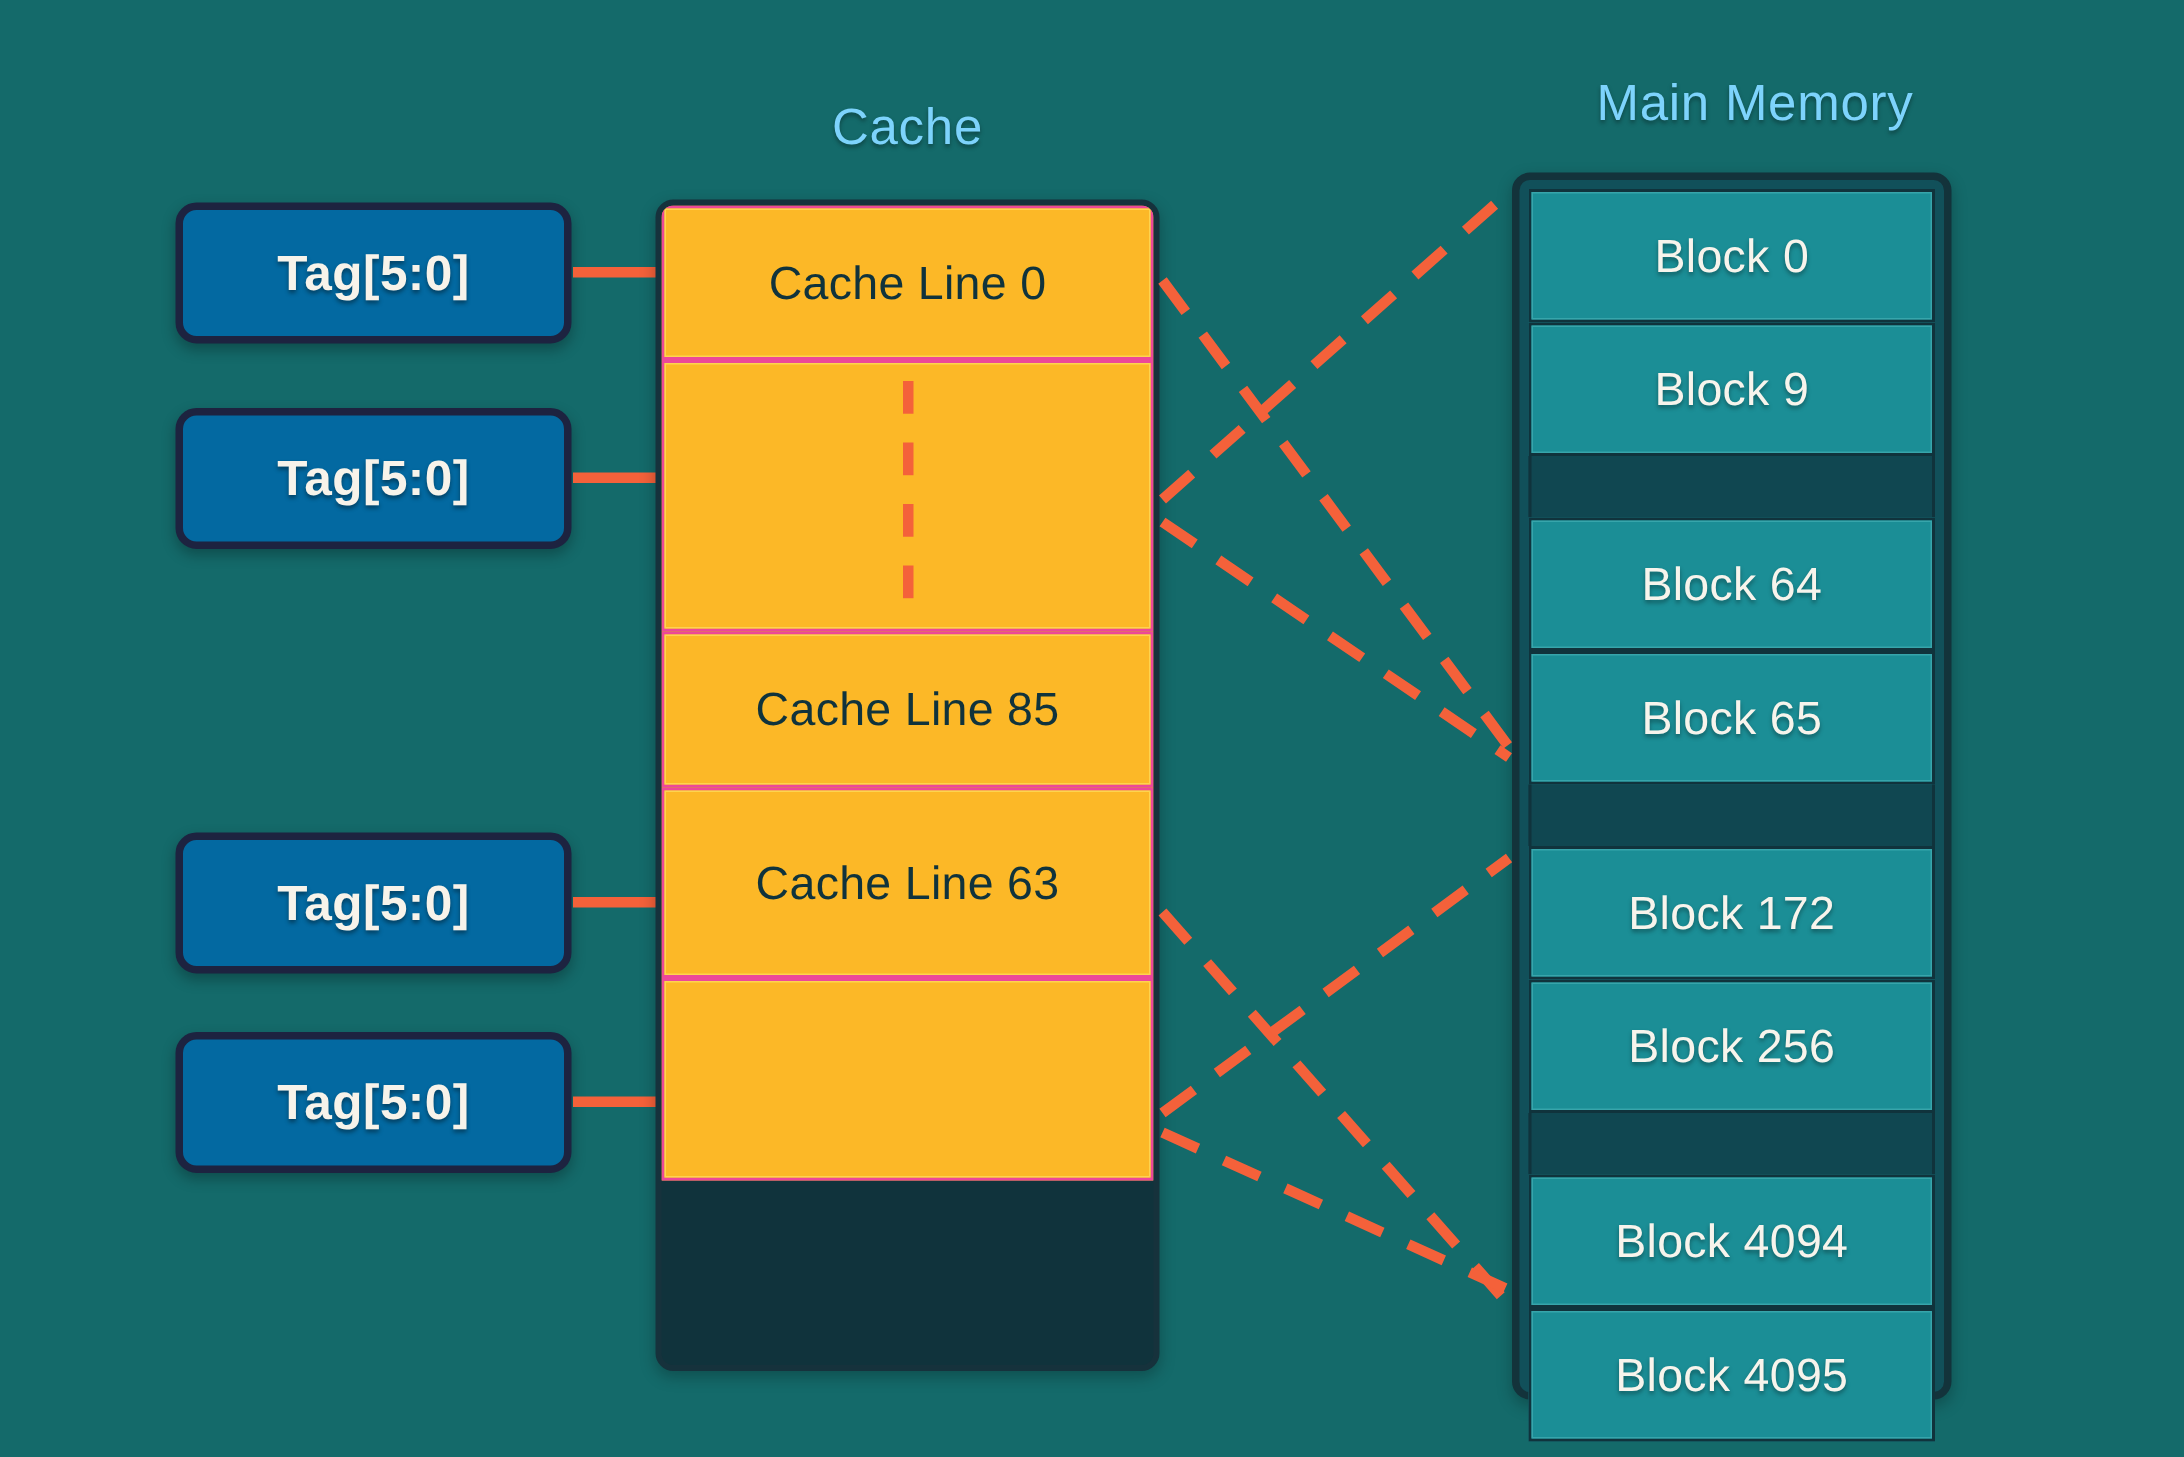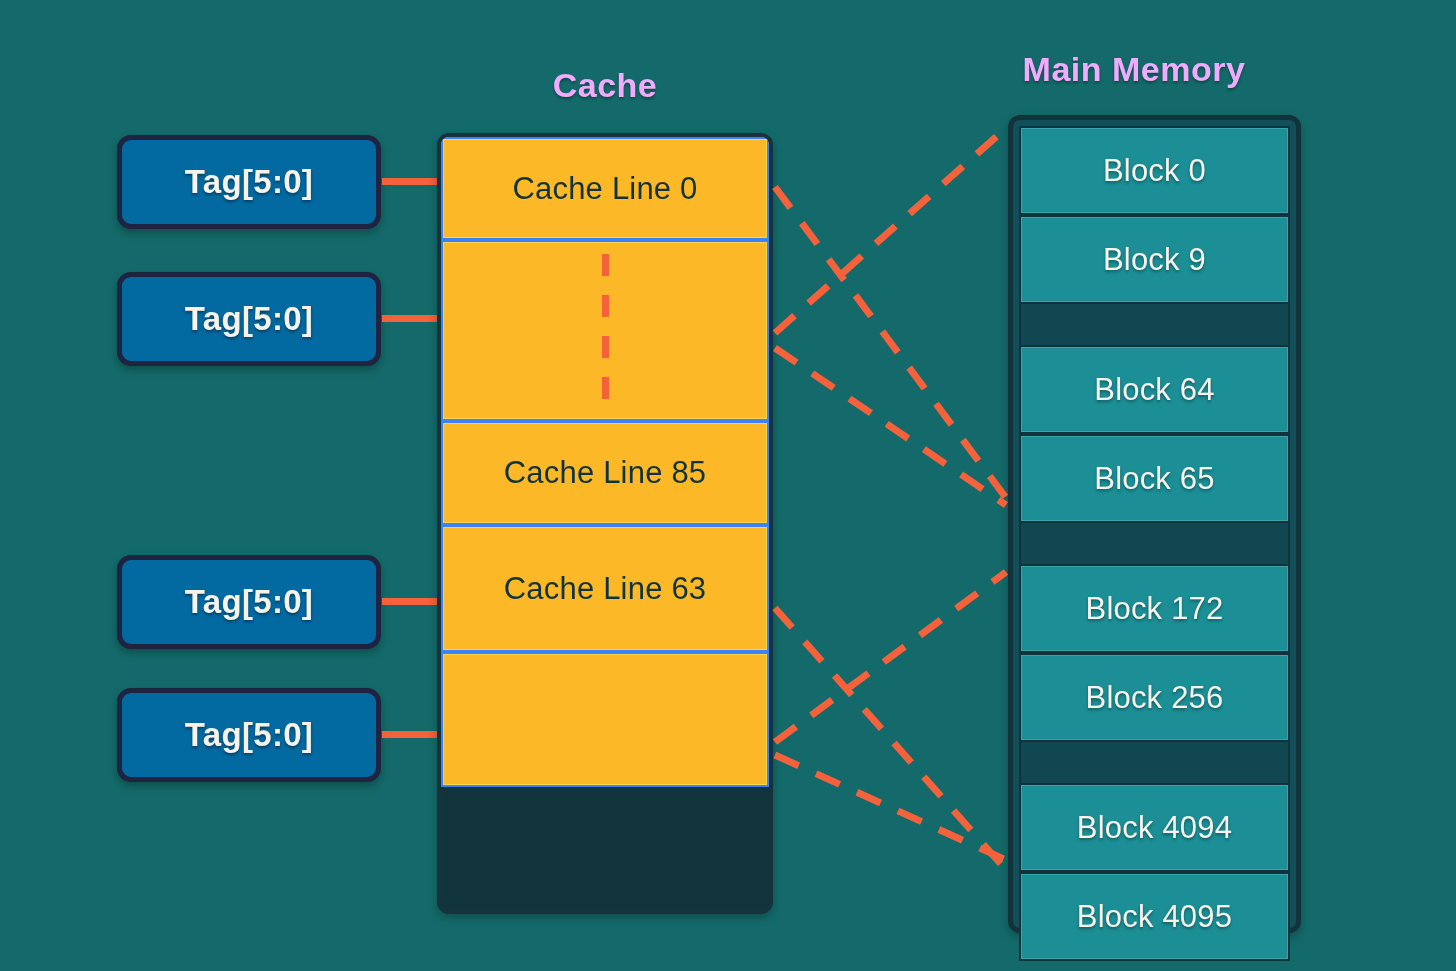--- a/index.html
+++ b/index.html
@@ -20,50 +20,50 @@
     position: absolute;
     left: 0; top: 0;
     width: 1456px;
     height: 971px;
   }
 
   
   .col-title {
     position: absolute;
     font-size: 34px;
-    font-weight: bold;
-    color: #f0abfc;
+    font-weight: normal;
+    color: #7dd3fc;
     letter-spacing: 0.5px;
     text-align: center;
     text-shadow: 0 2px 3px rgba(0,0,0,0.35);
     white-space: nowrap;
   }
   #cache-title { left: 437px; top: 66px; width: 336px; }
-  #memory-title { left: 976px; top: 50px; width: 316px; }
+  #memory-title { left: 1012px; top: 50px; width: 316px; }
 
   
   #cache-column {
     position: absolute;
     left: 437px;
     top: 133px;
     width: 336px;
     height: 781px;
     background: #10333c;
     border: 4px solid #16323c;
     border-radius: 12px;
     box-shadow: 0 4px 10px rgba(0,0,0,0.25);
     display: flex;
     flex-direction: column;
     overflow: hidden;
   }
 
   .cache-cell {
     position: relative;
     background: #fcb827;
-    border: 2px solid #3b82f6;
+    border: 2px solid #ec4899;
     outline: 1px solid #fdd44f;
     outline-offset: -3px;
     display: flex;
     align-items: center;
     justify-content: center;
     flex: 0 0 auto;
   }
   .cache-cell .cache-label {
     font-size: 31px;
     color: #10333c;

